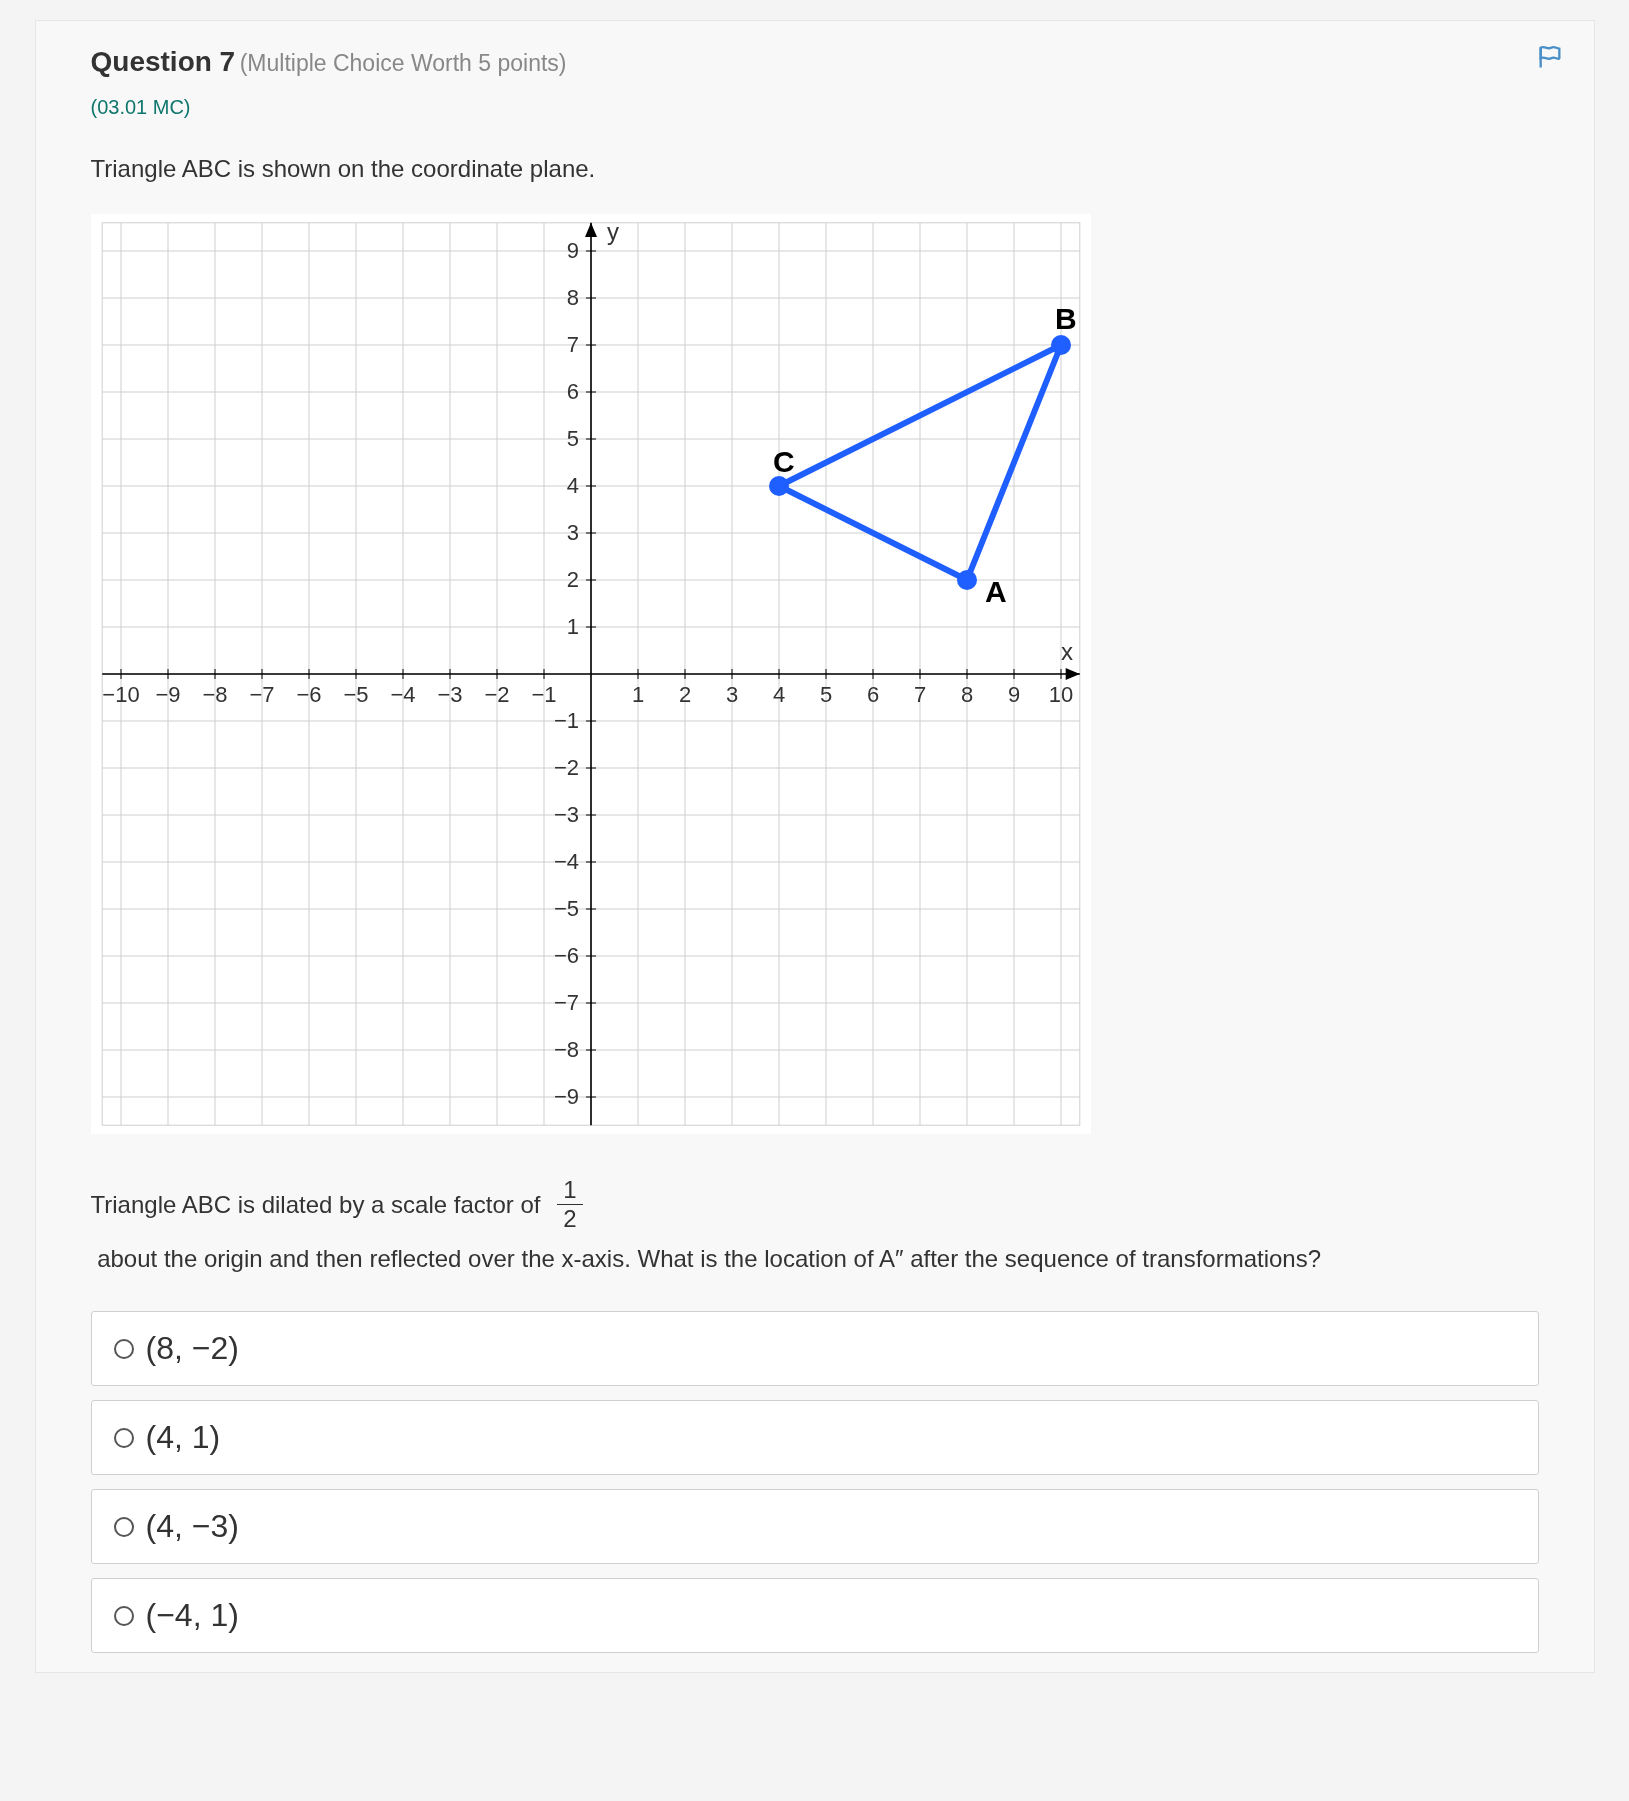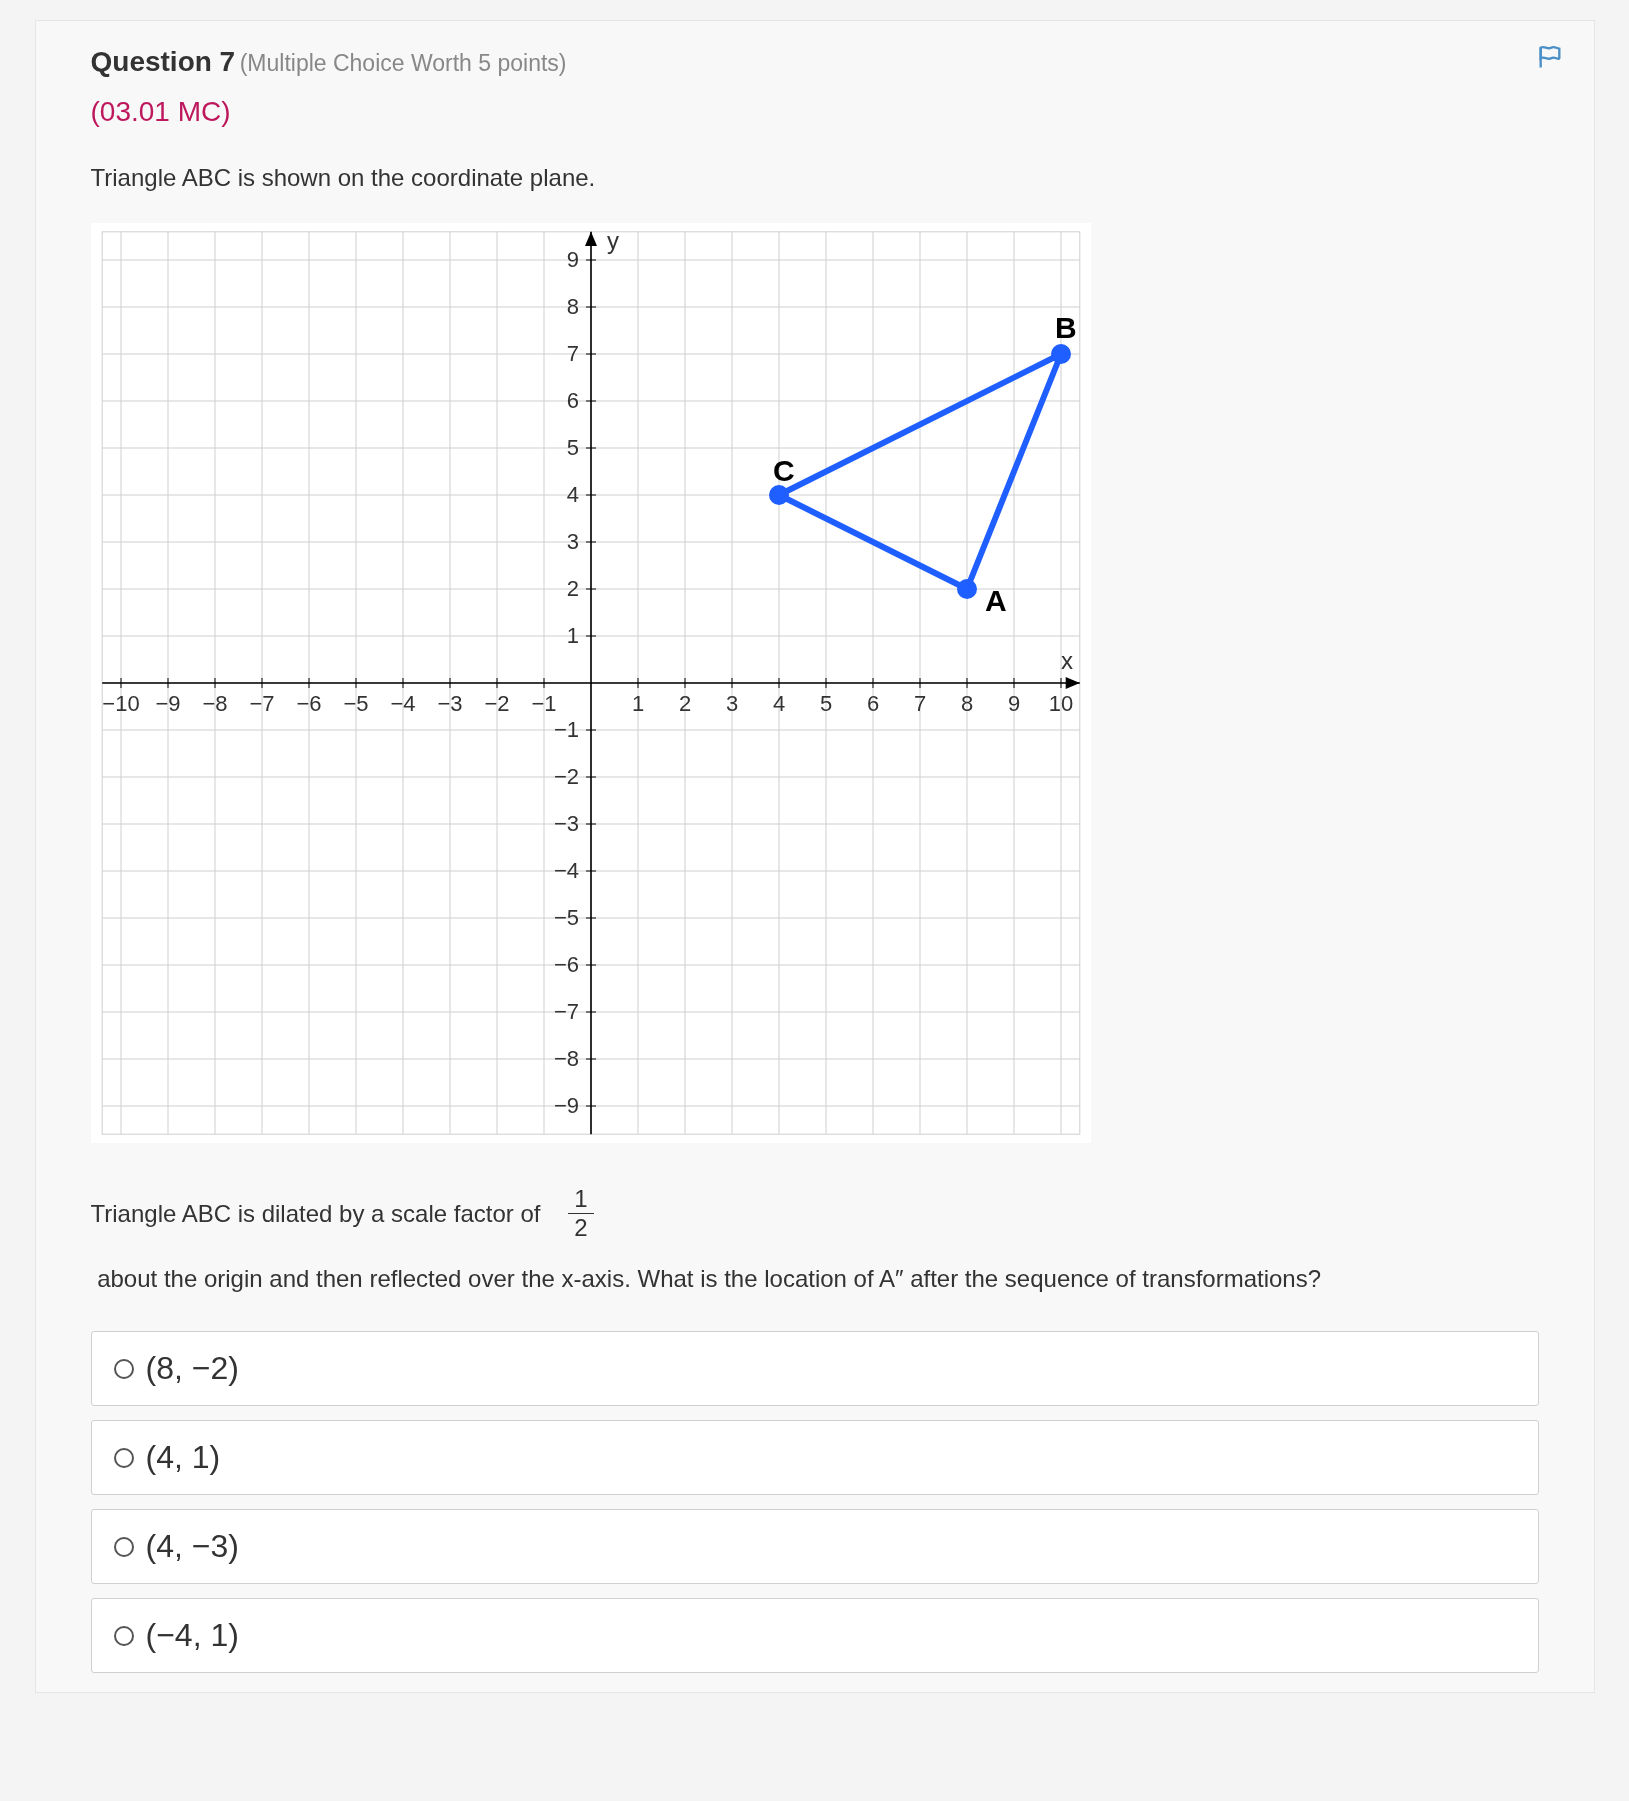--- a/index.html
+++ b/index.html
@@ -21,28 +21,28 @@
     position: absolute;
     top: 22px;
     right: 30px;
     width: 28px;
     height: 28px;
     color: #4a8fc7;
   }
   .qheader { margin-bottom: 18px; }
   .qnum { font-weight: bold; font-size: 28px; color: #333; }
   .qworth { font-size: 23px; color: #888; font-weight: normal; }
-  .qcode { font-size: 28px; color: #be185d; margin-bottom: 32px; }
+  .qcode { font-size: 20px; color: #0f766e; margin-bottom: 32px; }
   .stem { font-size: 24px; color: #333; margin-bottom: 27px; line-height: 1.5; }
   .graph-wrap { margin: 10px 0 40px 0; }
   .question2 {
     font-size: 24px; color: #333; margin: 30px 0 28px 0;
     line-height: 2.0;
     display: flex; flex-wrap: wrap; align-items: center;
-    gap: 15px;
+    gap: 4px;
   }
   .question2 span { white-space: pre; }
   .frac {
     display: inline-flex; flex-direction: column; align-items: center;
     vertical-align: middle; margin: 0 6px; line-height:1; font-size: 24px;
   }
   .frac .num { border-bottom: 1.5px solid #333; padding: 0 6px 2px 6px; }
   .frac .den { padding: 2px 6px 0 6px; }
   .choices { display: flex; flex-direction: column; gap: 14px; }
   .choice {

